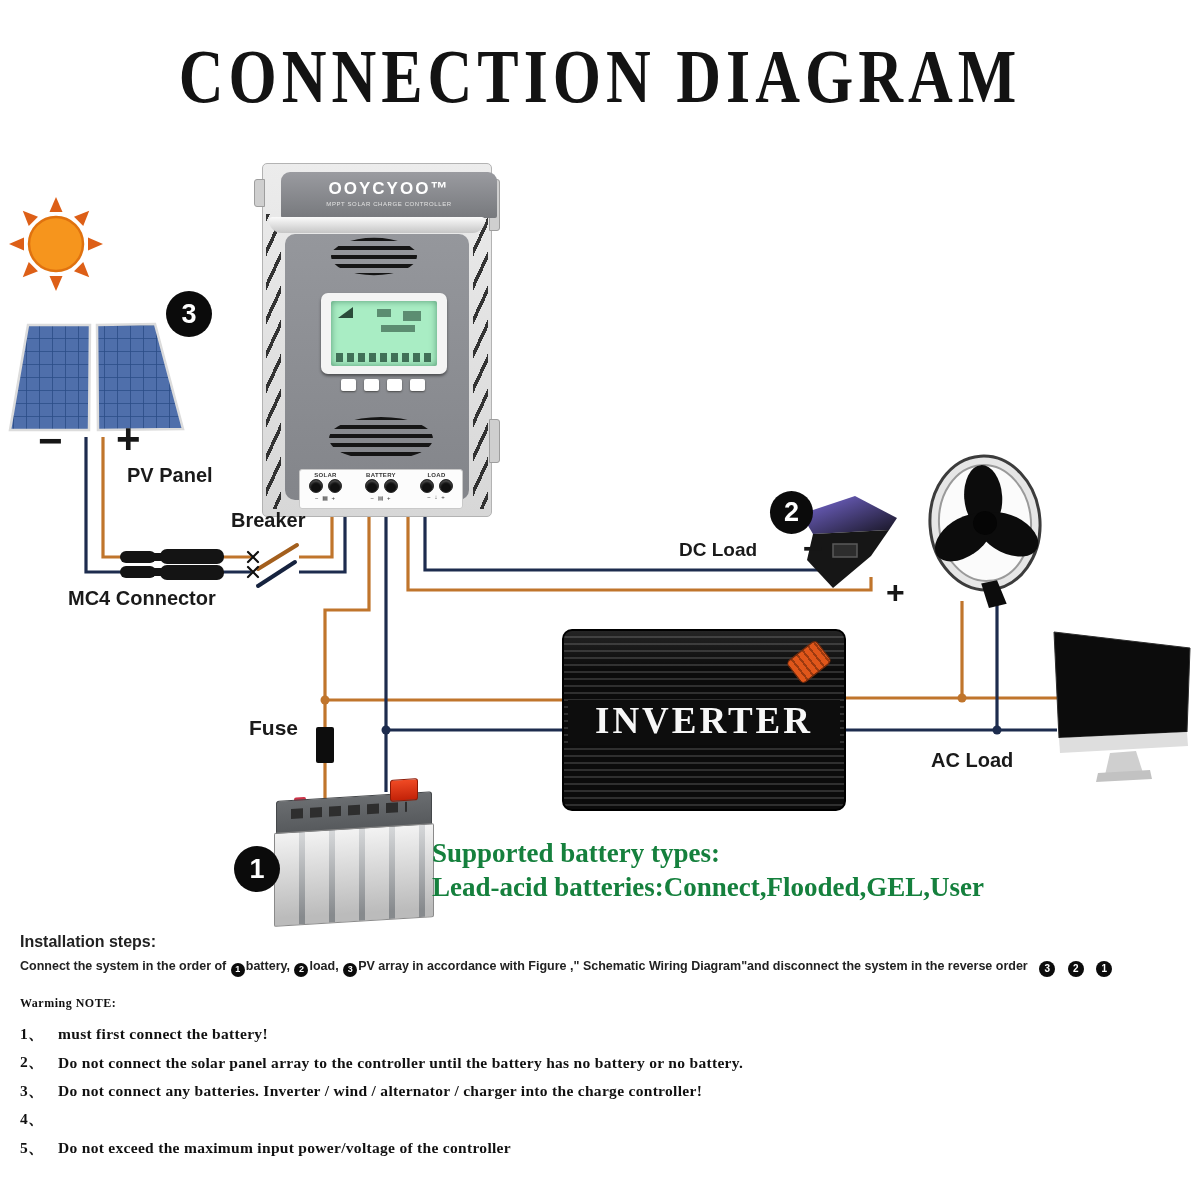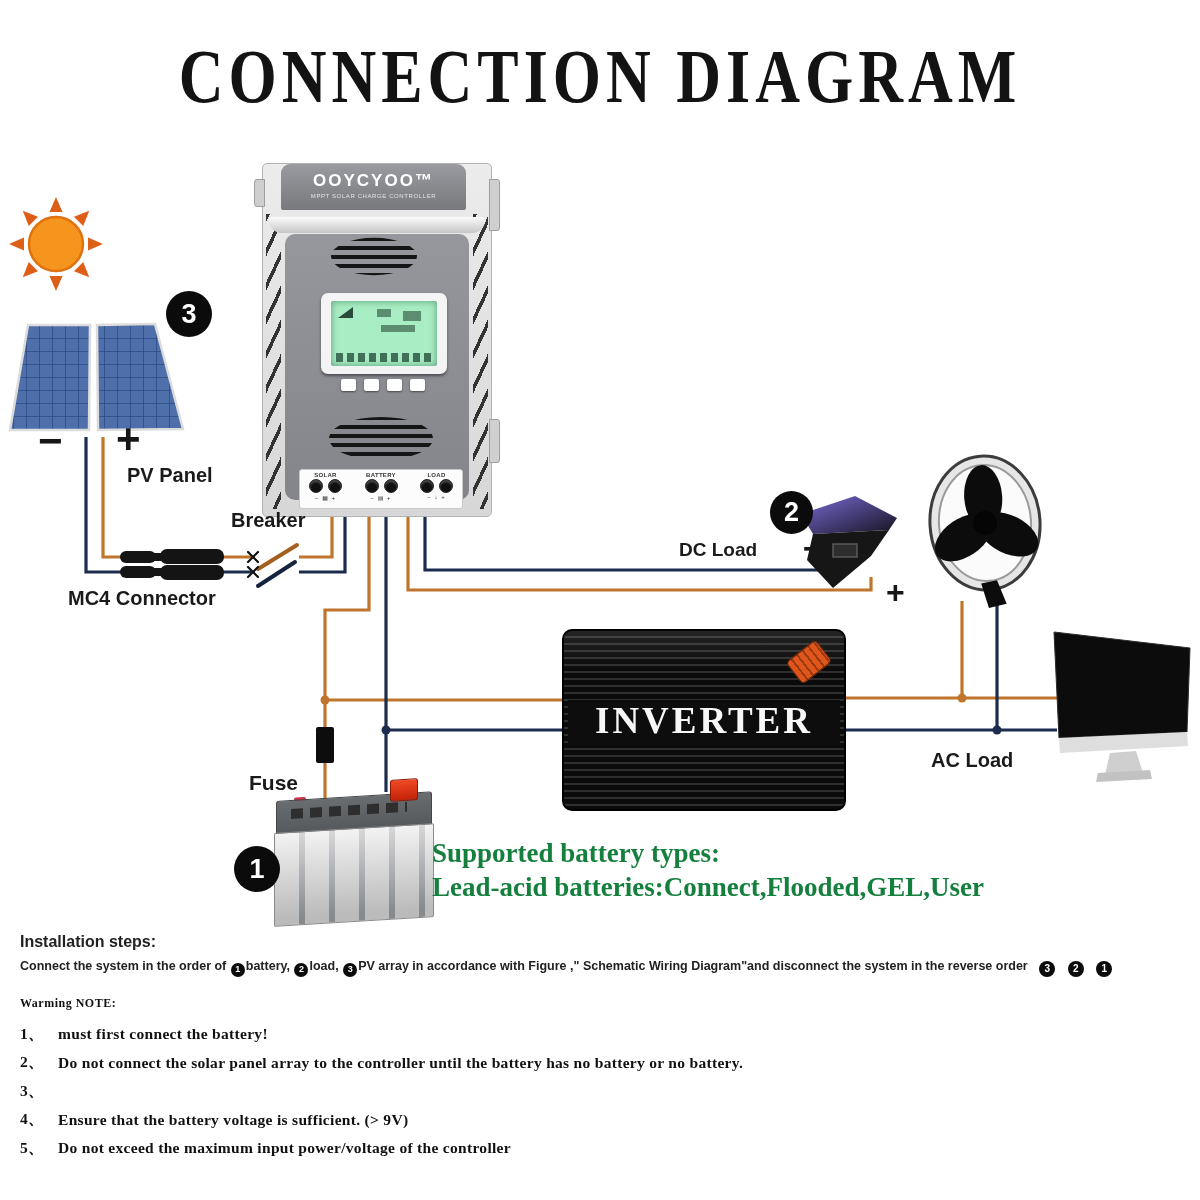--- a/index.html
+++ b/index.html
@@ -34,21 +34,21 @@
   }
   .controller .tab{position:absolute;background:#cfcfcf;border:1px solid #9e9e9e;}
   .tab-l{left:-9px;top:15px;width:9px;height:26px;border-radius:3px 0 0 3px;}
   .tab-r{right:-9px;top:15px;width:9px;height:50px;border-radius:0 3px 3px 0;}
   .tab-r2{right:-9px;top:255px;width:9px;height:42px;border-radius:0 3px 3px 0;}
   .fin{position:absolute;top:50px;width:15px;height:295px;
     background:repeating-linear-gradient(115deg,#1b1b1b 0 3.5px,rgba(0,0,0,0) 3.5px 14.5px);
     opacity:.88;}
   .fin-l{left:3px;} .fin-r{right:3px;}
   .ctl-top{
-    position:absolute;left:18px;top:0;width:185px;height:46px;text-align:center;
+    position:absolute;left:18px;top:8px;width:216px;height:46px;text-align:center;
     background:linear-gradient(#9a9ba0,#77797d);border-radius:9px 9px 2px 2px;
   }
   .ctl-brand{display:block;margin-top:7px;font-size:17px;font-weight:700;
     letter-spacing:2px;color:#ffffff;}
   .ctl-sub{display:block;margin-top:2px;font-size:6px;letter-spacing:.6px;color:#e3e3e3;}
   .ctl-silver{position:absolute;left:6px;top:53px;width:216px;height:16px;
     background:linear-gradient(#fbfbfb,#c6c6c6);border-radius:4px 4px 14px 14px;}
   .ctl-panel{position:absolute;left:22px;top:70px;width:184px;height:266px;
     background:linear-gradient(#95979c,#83858a);border-radius:10px;}
   .vent{position:absolute;background:repeating-linear-gradient(#151515 0 4px,rgba(0,0,0,0) 4px 9px);
@@ -122,21 +122,21 @@
     justify-content:center;z-index:3;}
   .badge-pv{left:166px;top:291px;}
   .badge-load{left:770px;top:491px;width:43px;height:43px;}
   .badge-bat{left:234px;top:846px;}
   
   .lbl{position:absolute;z-index:3;font-weight:600;color:#1a1a1a;font-size:20px;white-space:nowrap;}
   .lbl-pv{left:127px;top:464px;}
   .lbl-breaker{left:231px;top:509px;}
   .lbl-mc4{left:68px;top:587px;}
   .lbl-dc{left:679px;top:539px;font-size:19px;}
-  .lbl-fuse{left:249px;top:771px;font-size:21px;text-align:center;}
+  .lbl-fuse{left:249px;top:716px;font-size:21px;text-align:center;}
   .lbl-ac{left:931px;top:749px;}
   .sign{position:absolute;z-index:3;font-weight:900;color:#161616;line-height:1;}
   .sign-pv-minus{left:38px;top:420px;font-size:42px;}
   .sign-pv-plus{left:116px;top:418px;font-size:42px;}
   .sign-dc-minus{left:803px;top:531px;font-size:34px;}
   .sign-dc-plus{left:886px;top:576px;font-size:32px;}
   
   .bat-note{position:absolute;left:432px;top:836px;z-index:3;
     font-family:"Liberation Serif", serif;font-weight:700;font-size:27px;color:#15803d;
     line-height:34px;white-space:nowrap;}
@@ -373,22 +373,22 @@
   <div class="warn-item">
     <span class="warn-num">1、</span>
     <span>must first connect the battery!</span>
   </div>
   <div class="warn-item">
     <span class="warn-num">2、</span>
     <span>Do not connect the solar panel array to the controller until the battery has no battery or no battery.</span>
   </div>
   <div class="warn-item">
     <span class="warn-num">3、</span>
+    <span>Do not connect any batteries. Inverter / wind / alternator / charger into the charge controller!</span>
   </div>
   <div class="warn-item">
     <span class="warn-num">4、</span>
-    <span>Ensure that the battery voltage is sufficient. (&gt; 9V)</span>
   </div>
   <div class="warn-item">
     <span class="warn-num">5、</span>
     <span>Do not exceed the maximum input power/voltage of the controller</span>
   </div>
 </div>
 
 </body></html>

